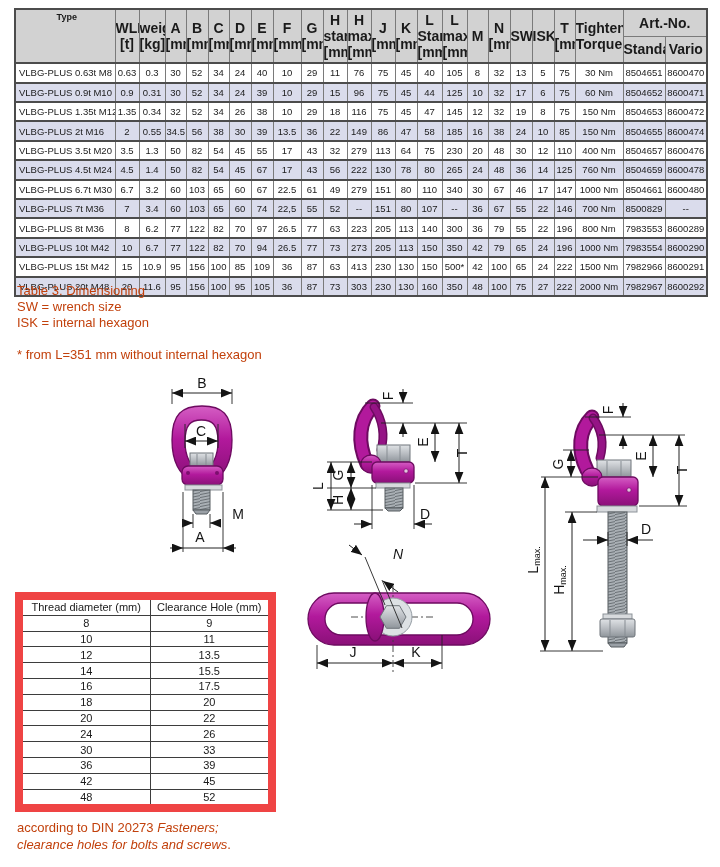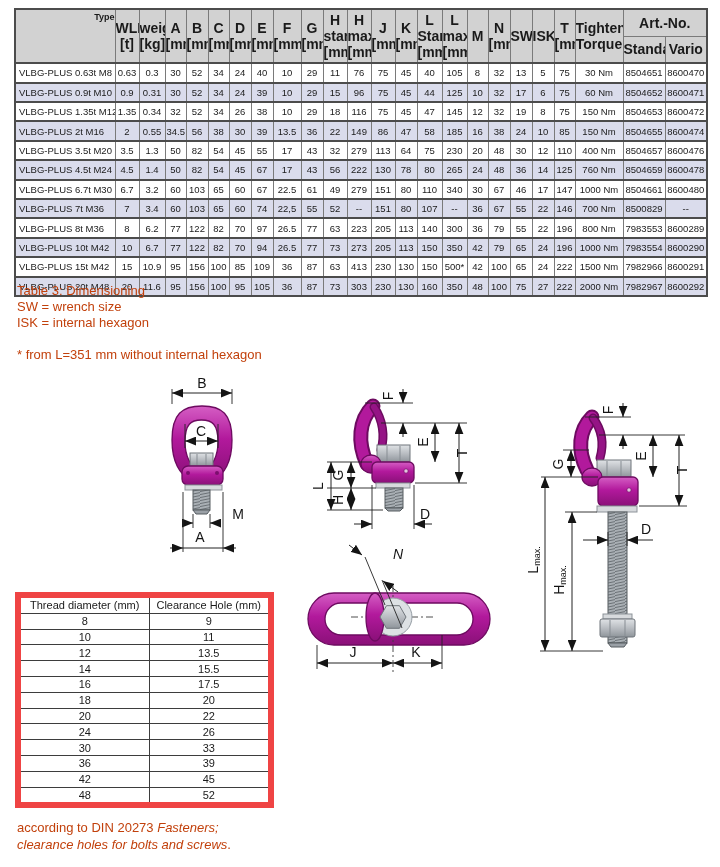--- a/index.html
+++ b/index.html
@@ -5,35 +5,35 @@
   html,body{margin:0;padding:0;background:#fff;}
   body{width:720px;height:867px;position:relative;font-family:"Liberation Sans",sans-serif;color:#1a1a1a;overflow:hidden;}
   .page{position:absolute;inset:0;background:#fff;}
 
   
   #t3{position:absolute;left:14px;top:8px;width:692px;border-collapse:collapse;table-layout:fixed;border:2px solid var(--table_border);}
   #t3 th,#t3 td{border:1px solid #7a7a7a;overflow:hidden;white-space:nowrap;}
   #t3 tbody tr{border-top:2px solid var(--table_border);}
   #t3 thead{border-bottom:2px solid var(--table_border);}
   #t3 th{background:var(--header_bg);font-weight:bold;font-size:14px;line-height:1.15;text-align:center;vertical-align:middle;padding:2px 0;}
-  #t3 th.type-h{text-align:right;vertical-align:top;padding-left:3px;font-size:9px;}
+  #t3 th.type-h{text-align:center;vertical-align:top;padding-left:3px;font-size:9px;}
   #t3 td{font-size:9.5px;text-align:center;height:17.4px;padding:0 1px;background:#fff;}
   #t3 tr.alt td{background:var(--row_alt);}
   #t3 td.type{text-align:left;padding-left:3px;}
 
   
   .cap{position:absolute;font-size:13px;color:#c2410c;}
   #cap3{left:17px;top:283px;line-height:16px;}
   #note-right{right:16px;top:283px;}
   #footnote{left:17px;top:347px;}
   #cap4{left:17px;top:819px;line-height:17px;width:310px;}
   #cap4 em{font-style:italic;}
 
   
-  #t4{position:absolute;left:15px;top:592px;width:253px;border-collapse:collapse;table-layout:fixed;border:6px solid #ef4444;}
+  #t4{position:absolute;left:15px;top:592px;width:253px;border-collapse:collapse;table-layout:fixed;border:8px solid #ef4444;}
   #t4 th,#t4 td{border:1.5px solid #3d3d3d;font-size:11px;font-weight:normal;text-align:center;height:14.8px;padding:0;background:#fff;}
 
   
   #drawings{position:absolute;left:0;top:370px;}
   #drawings text{font-family:"Liberation Sans",sans-serif;font-size:14px;fill:#141414;}
   .lbl-i{font-style:italic;}
   .sub{font-size:9px;}
   .dim{stroke:#232323;stroke-width:1;fill:none;}
   .ext{stroke:#232323;stroke-width:0.9;fill:none;}
   .cl{stroke:#3a3a3a;stroke-width:0.9;stroke-dasharray:7 3 2 3;fill:none;}

